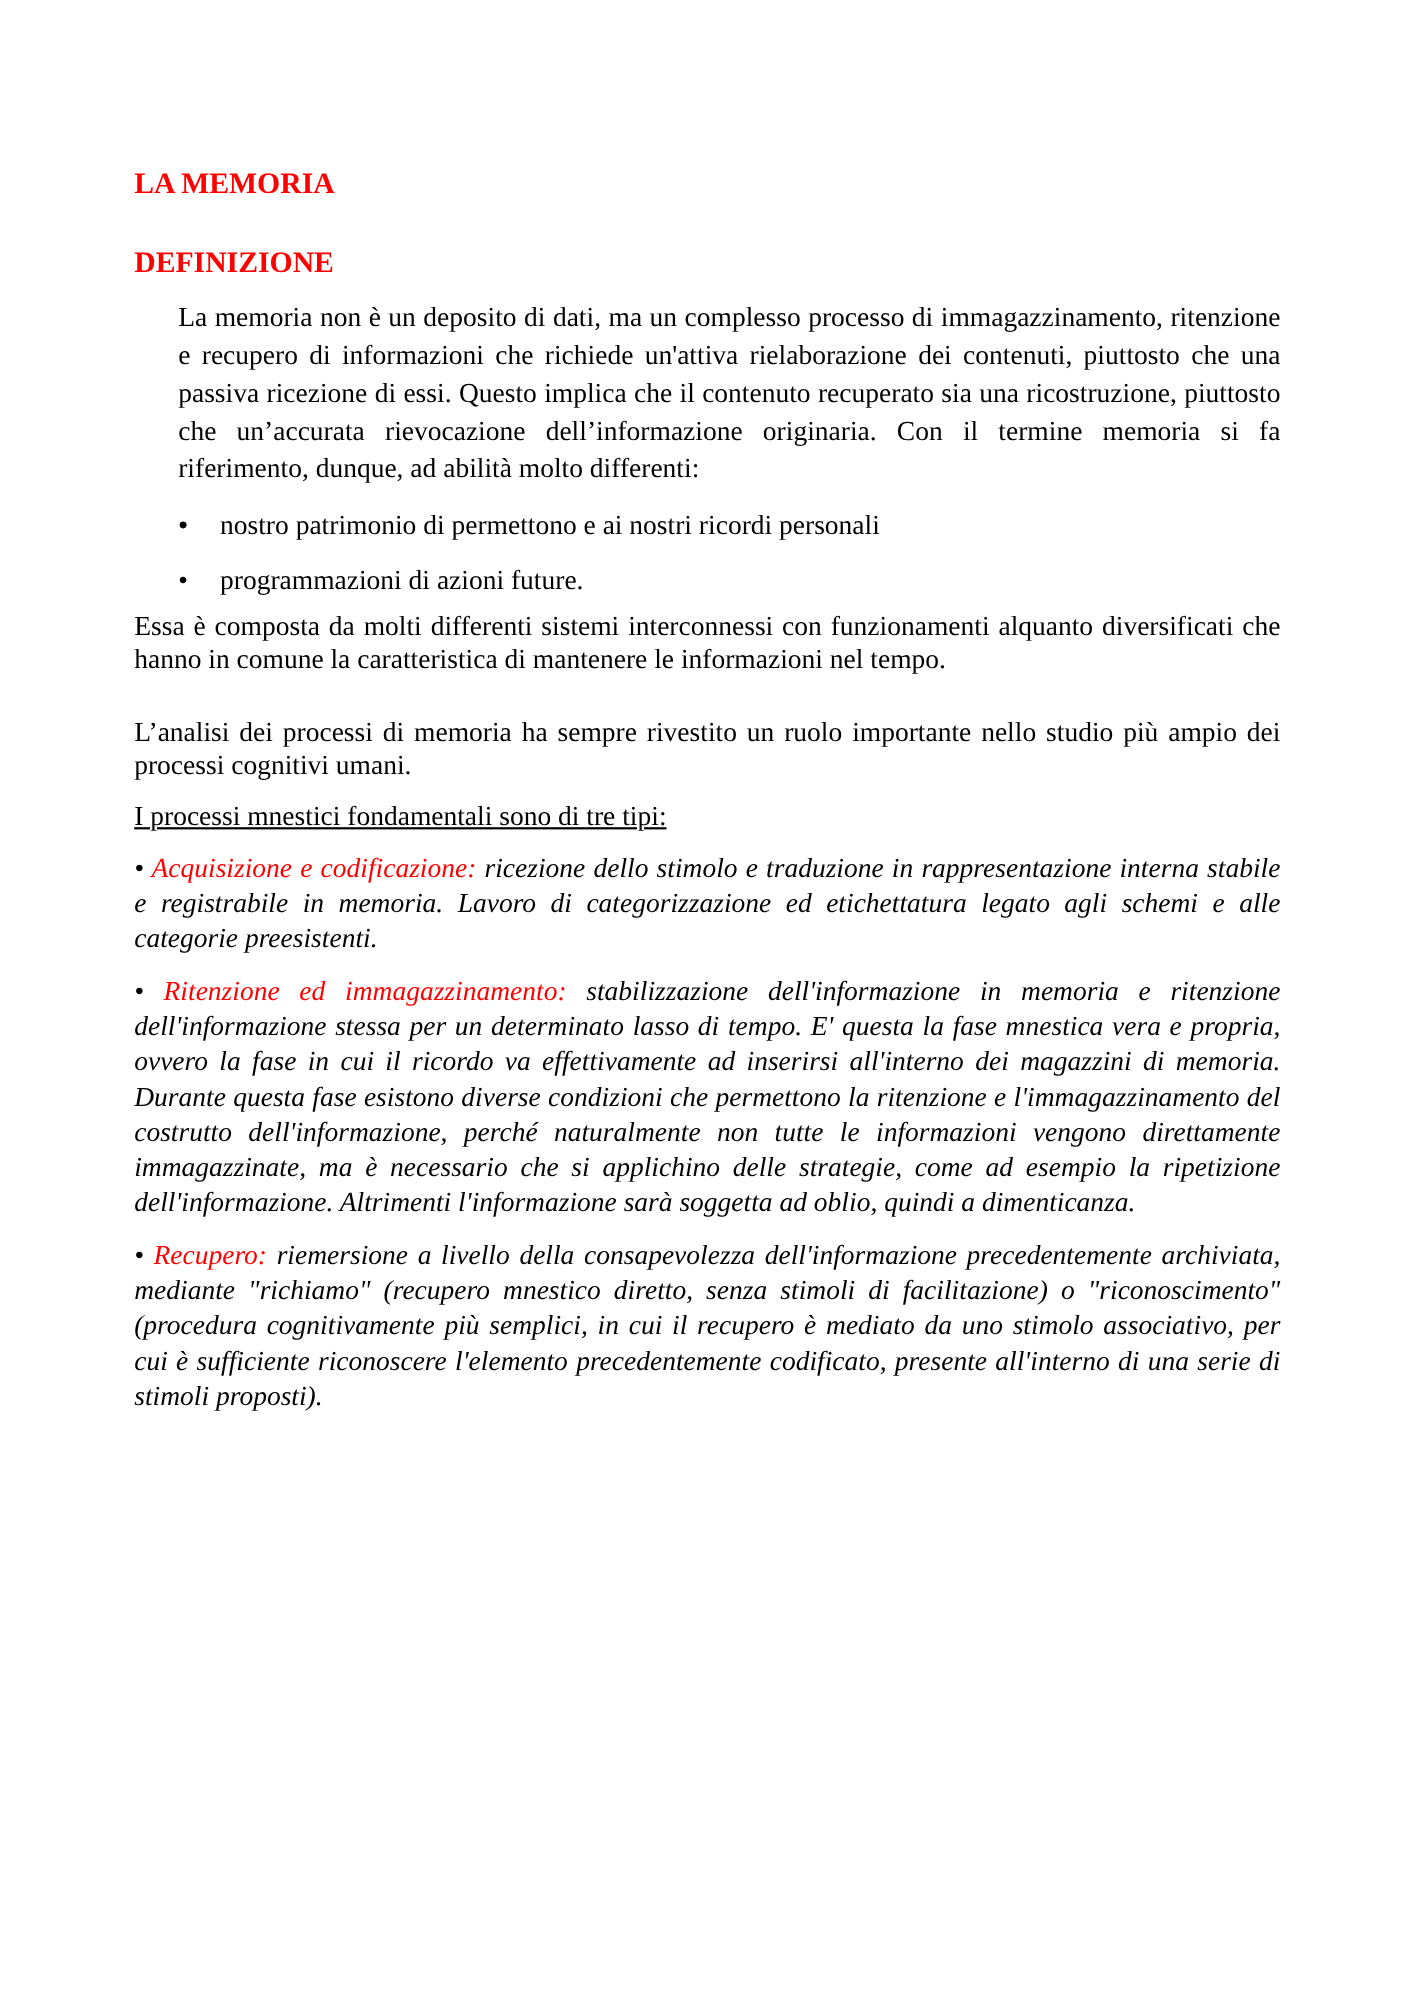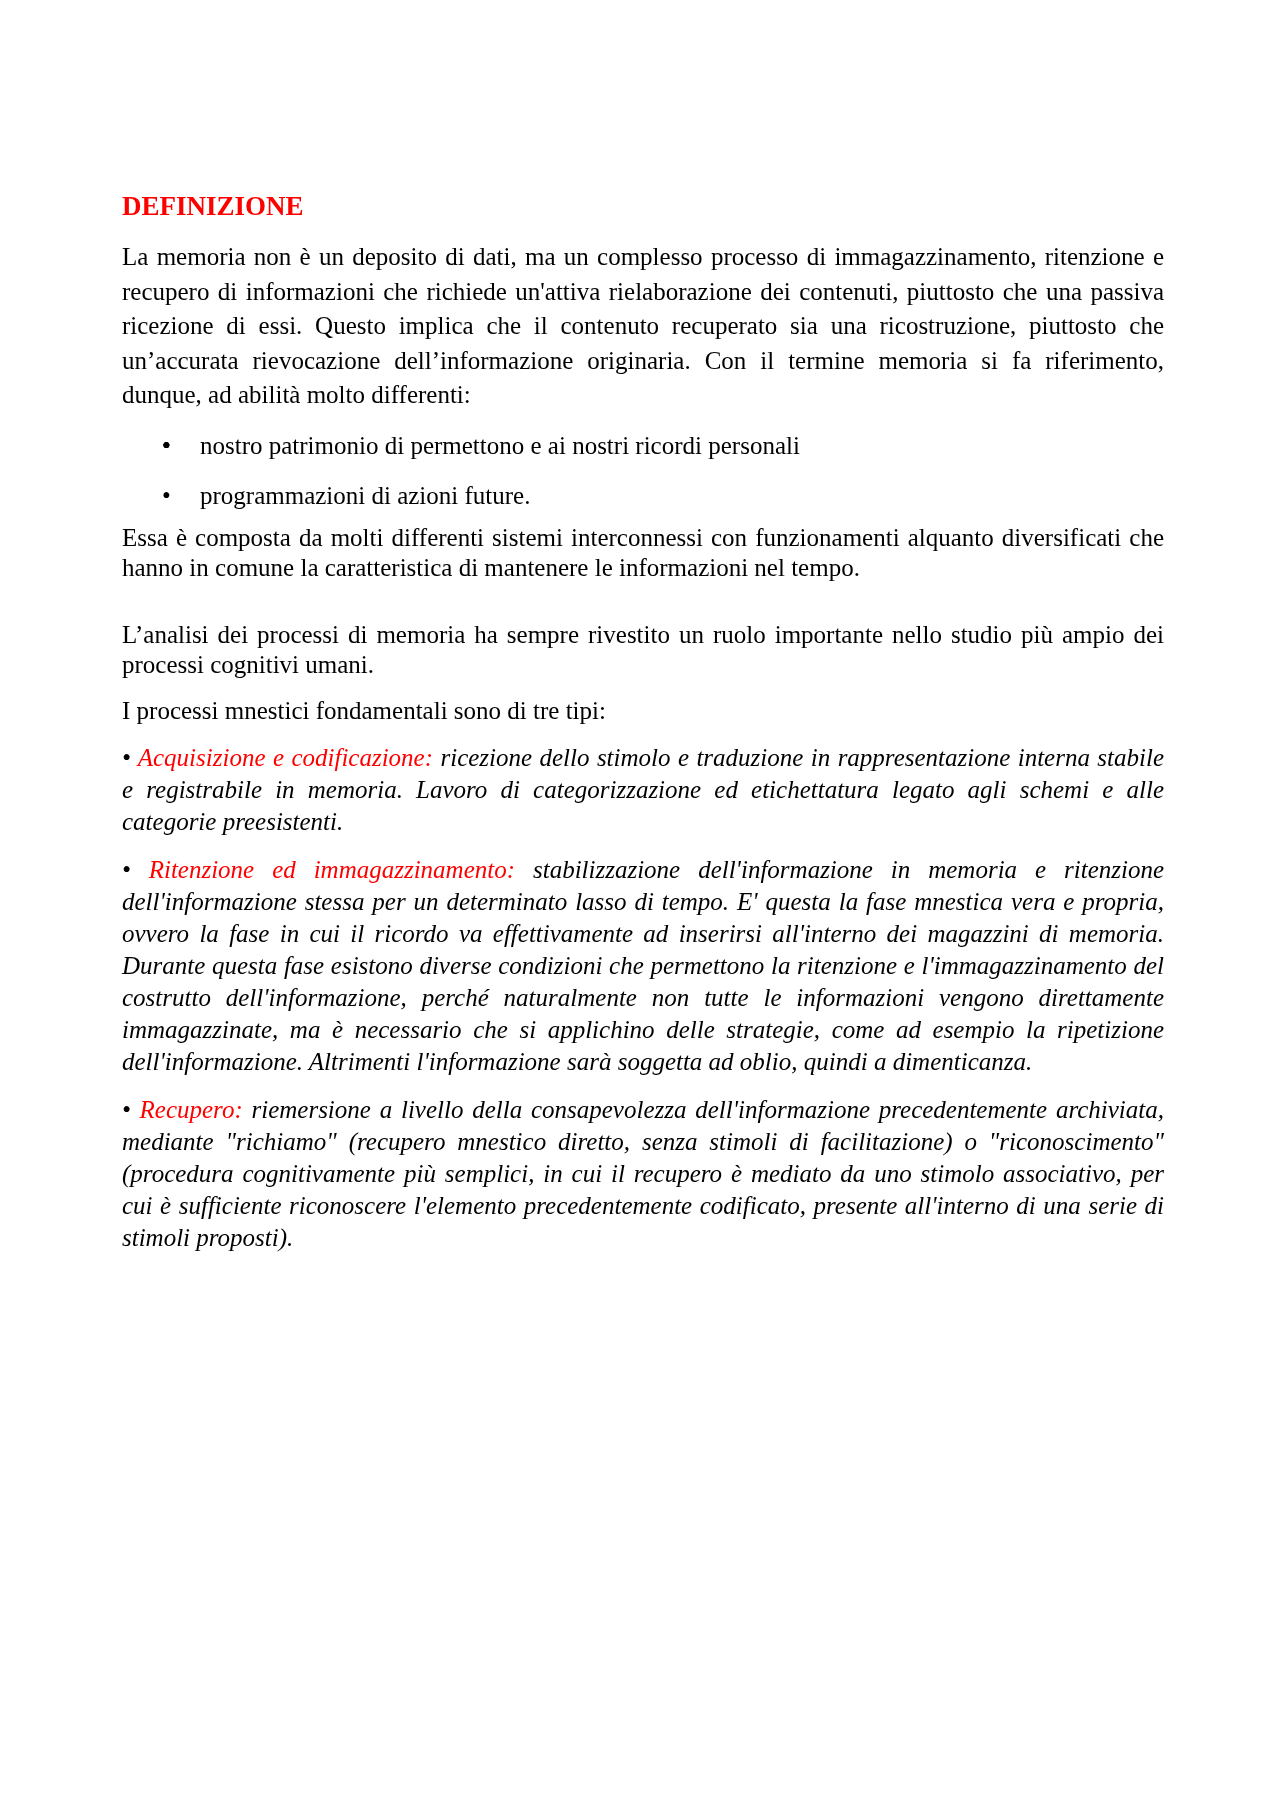--- a/index.html
+++ b/index.html
@@ -28,21 +28,21 @@
       margin: 0;
     }
     .title { margin-bottom: 16px; }
     .subtitle { margin-bottom: 18px; margin-top: 40px; }
     p {
       margin: 0;
       font-size: 25px;
       line-height: 34.5px;
       text-align: justify;
     }
-    .intro { margin-bottom: 10px; }
+    .intro { margin-bottom: 10px; margin-left: 40px; }
     ul.bullets {
       list-style: none;
       margin: 0 0 10px 0;
       padding: 0;
     }
     ul.bullets li {
       font-size: 25px;
       line-height: 34px;
       margin-bottom: 16px;
       position: relative;
@@ -62,20 +62,21 @@
       margin-bottom: 16px;
       font-style: italic;
     }
     .red { color: #ff0000; }
   </style>
 </head>
 <body>
 
 <div class="page">
 
+  <h1 class="heading title">LA MEMORIA</h1>
   <h2 class="heading subtitle">DEFINIZIONE</h2>
 
   <p class="intro">La memoria non è un deposito di dati, ma un complesso processo di immagazzinamento, ritenzione e recupero di informazioni che richiede un'attiva rielaborazione dei contenuti, piuttosto che una passiva ricezione di essi. Questo implica che il contenuto recuperato sia una ricostruzione, piuttosto che un’accurata rievocazione dell’informazione originaria.  Con il termine memoria si fa riferimento, dunque, ad abilità molto differenti:</p>
 
   <ul class="bullets">
     <li>
       <span class="bullet-dot">•</span>
     </li>
     <li>
       <span class="bullet-dot">•</span>
@@ -85,21 +86,21 @@
       <span>nostro patrimonio di permettono e ai nostri ricordi personali</span>
     </li>
     <li>
       <span class="bullet-dot">•</span>
       <span>programmazioni di azioni future.</span>
     </li>
   </ul>
 
   <p class="para-gap" style="line-height:30px;">Essa è composta da molti differenti sistemi interconnessi con funzionamenti alquanto diversificati che hanno in comune la caratteristica di mantenere le informazioni nel tempo.</p>
   <p class="para-gap" style="line-height:30px;margin-top:37px;">L’analisi dei processi di memoria ha sempre rivestito un ruolo importante nello studio più ampio dei processi cognitivi umani.</p>
-  <p class="para-gap" style="line-height:30px;">I processi mnestici fondamentali sono di tre tipi:</p>
+  <p class="para-gap" style="line-height:30px;text-decoration:underline;">I processi mnestici fondamentali sono di tre tipi:</p>
 
   <div class="proc">
     <span>•</span>
     <span class="red">Acquisizione e codificazione:</span>
     <span>ricezione dello stimolo e traduzione in rappresentazione interna stabile e registrabile in memoria. Lavoro di categorizzazione ed etichettatura legato agli schemi e alle categorie preesistenti.</span>
   </div>
 
   <div class="proc">
     <span>•</span>
     <span class="red">Ritenzione ed immagazzinamento:</span>

